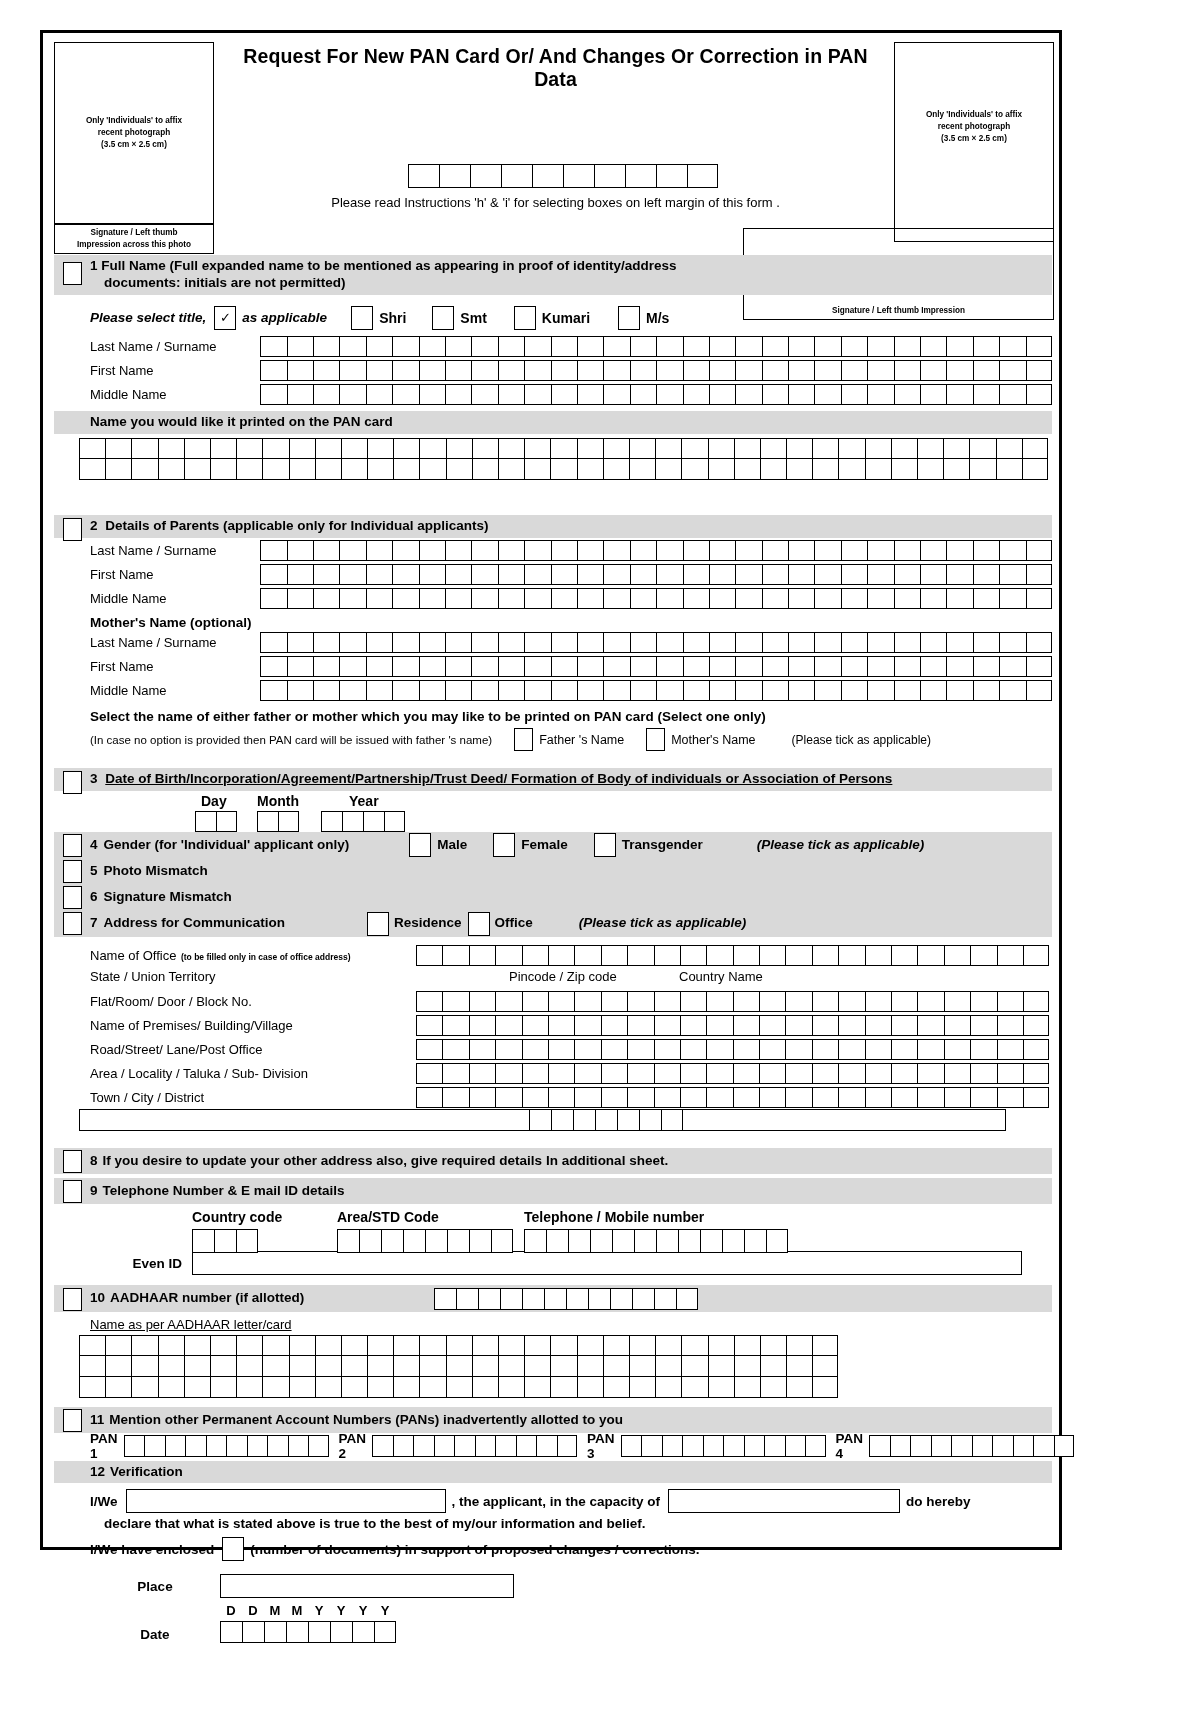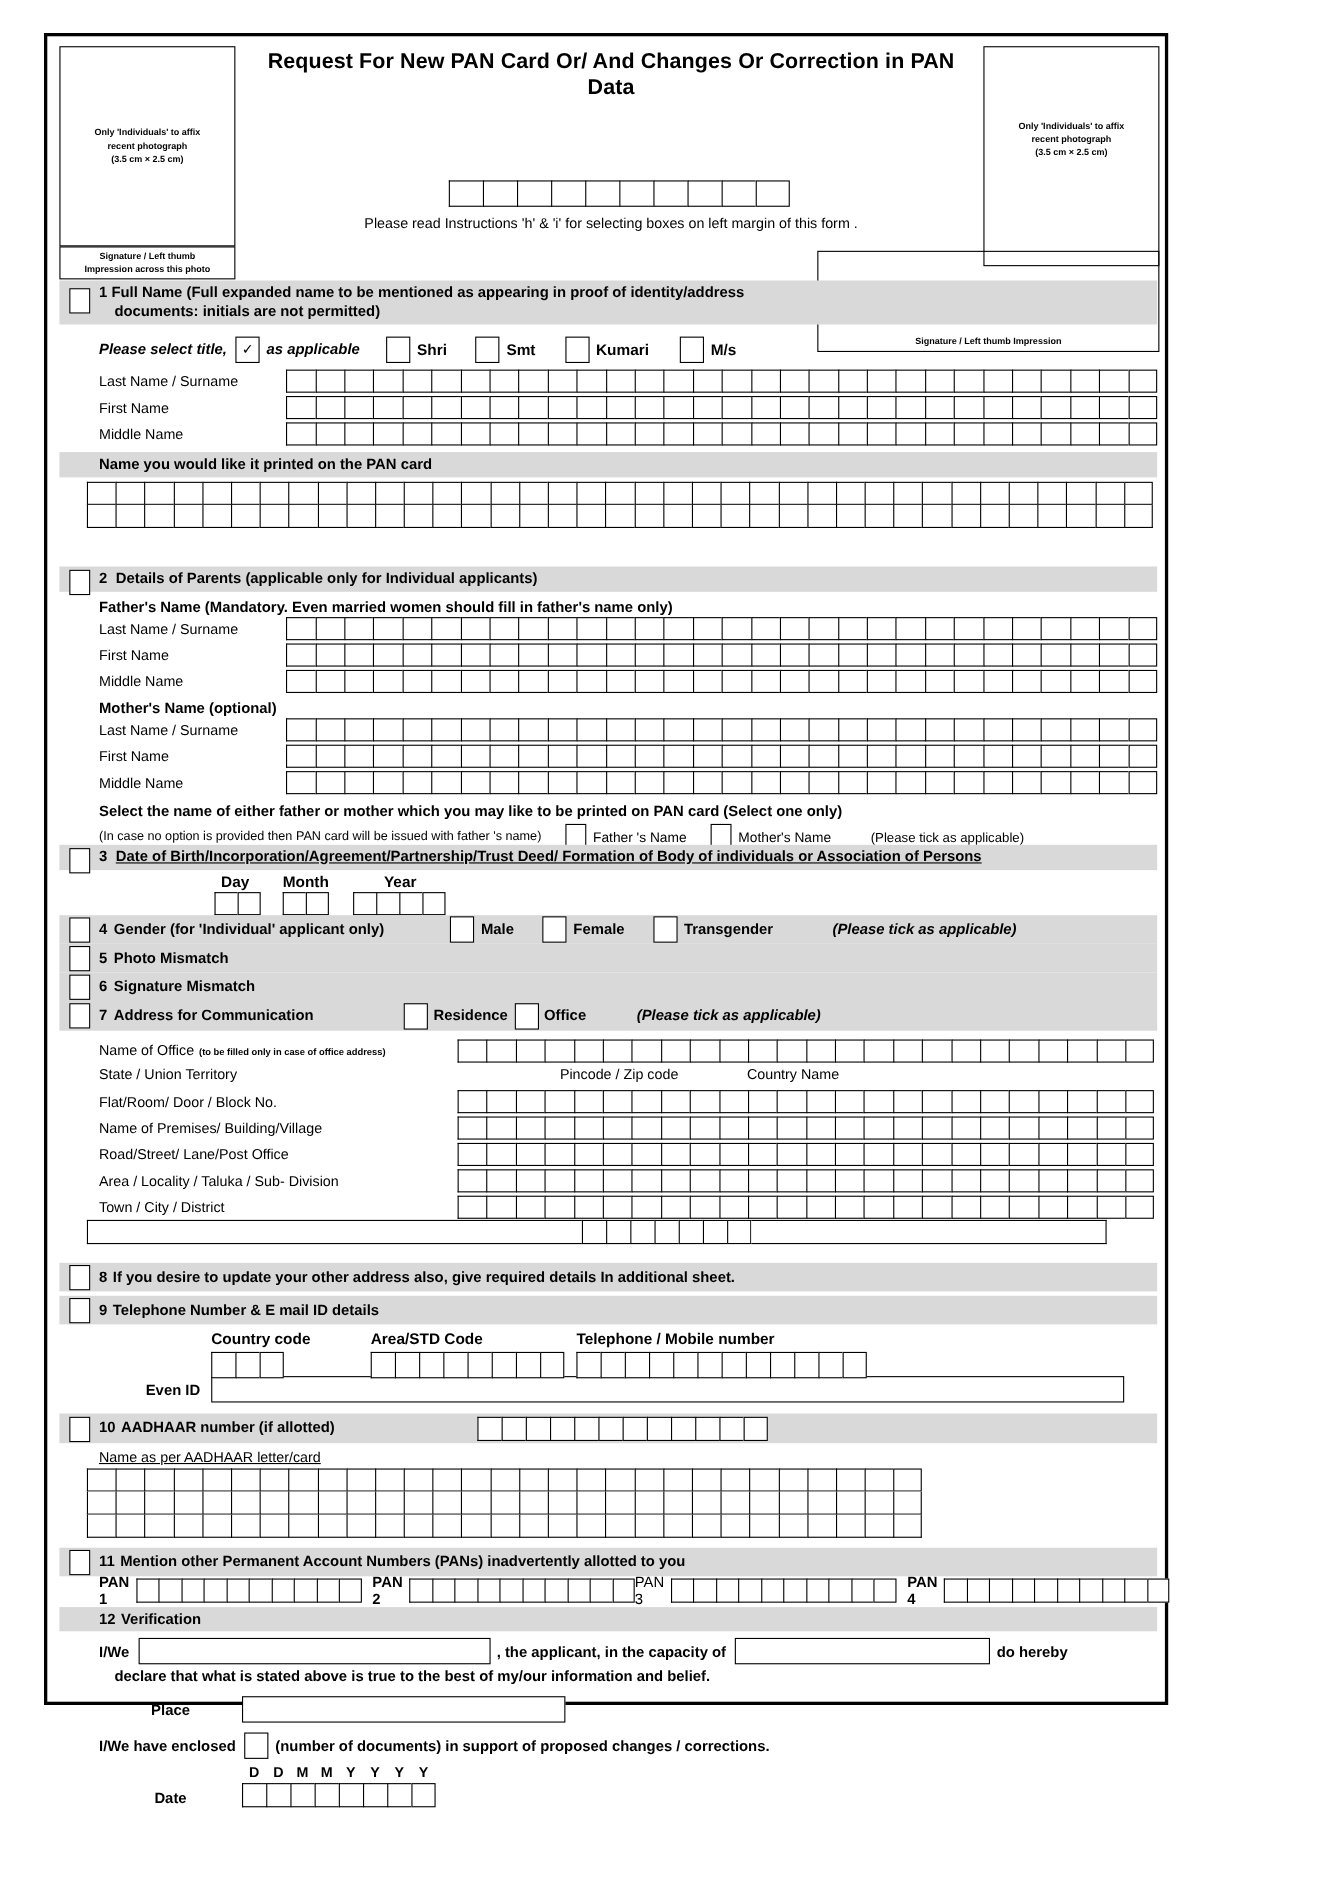--- a/index.html
+++ b/index.html
@@ -288,21 +288,20 @@
           </div>
         </div>
   </div>
 
   <div style="position:absolute;left:11px;top:482px;width:998px;">
     <div class="bar">
       <span class="secbox"></span>
       <span>2</span>
       <span style="margin-left:4px;">Details of Parents (applicable only for Individual applicants)</span>
     </div>
-    <div style="padding-left:36px;font-weight:bold;font-size:13.5px;margin-top:6px;">Father's Name (Mandatory. Even married women should fill in father's name only)</div>
     <div id="s2-father-rows" style="margin-top:1px;">
           <div class="row" style="height: 24px;">
             <div class="lbl" style="width: 258px; padding-left: 36px; box-sizing: border-box;">Last Name / Surname</div>
             <div class="cells">
               <div class="cell" style="width: 26.4px;"></div>
               <div class="cell" style="width: 26.4px;"></div>
               <div class="cell" style="width: 26.4px;"></div>
               <div class="cell" style="width: 26.4px;"></div>
               <div class="cell" style="width: 26.4px;"></div>
               <div class="cell" style="width: 26.4px;"></div>
@@ -987,21 +986,21 @@
             <div class="cell" style="width: 20.5px; height: 22px;"></div>
             <div class="cell" style="width: 20.5px; height: 22px;"></div>
             <div class="cell" style="width: 20.5px; height: 22px;"></div>
             <div class="cell" style="width: 20.5px; height: 22px;"></div>
             <div class="cell" style="width: 20.5px; height: 22px;"></div>
             <div class="cell" style="width: 20.5px; height: 22px;"></div>
             <div class="cell" style="width: 20.5px; height: 22px;"></div>
             <div class="cell" style="width: 20.5px; height: 22px;"></div>
             <div class="cell" style="width: 20.5px; height: 22px;"></div>
           </div>
-          <span style="font-weight: normal; font-size: 13.5px; ">PAN 3</span>
+          <span style="font-weight: bold; font-size: 13.5px; margin-left: 10px;">PAN 3</span>
           <div class="cells" style="margin-left: 6px;">
             <div class="cell" style="width: 20.5px; height: 22px;"></div>
             <div class="cell" style="width: 20.5px; height: 22px;"></div>
             <div class="cell" style="width: 20.5px; height: 22px;"></div>
             <div class="cell" style="width: 20.5px; height: 22px;"></div>
             <div class="cell" style="width: 20.5px; height: 22px;"></div>
             <div class="cell" style="width: 20.5px; height: 22px;"></div>
             <div class="cell" style="width: 20.5px; height: 22px;"></div>
             <div class="cell" style="width: 20.5px; height: 22px;"></div>
             <div class="cell" style="width: 20.5px; height: 22px;"></div>
@@ -1032,29 +1031,29 @@
     <div class="row" style="height:28px;padding-left:36px;margin-top:4px;">
       <span style="font-weight:bold;font-size:13.5px;">I/We</span>
       <div class="wline" style="width:320px;height:24px;margin-left:8px;"></div>
       <span style="font-weight:bold;font-size:13.5px;margin-left:6px;">, the applicant, in the capacity of</span>
       <div class="wline" style="width:232px;height:24px;margin-left:8px;"></div>
       <span style="font-weight:bold;font-size:13.5px;margin-left:6px;">do  hereby</span>
     </div>
 
     <div style="padding-left:50px;font-weight:bold;font-size:13.5px;margin-top:1px;">declare that what is stated above is true to the best of my/our information and belief.</div>
 
-    <div class="row" style="height:30px;padding-left:36px;margin-top:8px;">
-      <span style="width:130px;font-weight:bold;font-size:13.5px;text-align:center;">Place</span>
-      <div class="wline" style="width:294px;height:24px;"></div>
-    </div>
-
     <div class="row" style="height:28px;padding-left:36px;margin-top:4px;">
       <span style="font-weight:bold;font-size:13.5px;">I/We have enclosed</span>
       <span class="tick" style="margin-left:8px;"></span>
       <span style="font-weight:bold;font-size:13.5px;margin-left:6px;">(number of documents) in support of proposed changes / corrections.</span>
+    </div>
+
+    <div class="row" style="height:30px;padding-left:36px;margin-top:8px;">
+      <span style="width:130px;font-weight:bold;font-size:13.5px;text-align:center;">Place</span>
+      <div class="wline" style="width:294px;height:24px;"></div>
     </div>
 
     <div style="position:relative;height:46px;padding-left:36px;margin-top:2px;">
       <span style="position:absolute;left:36px;top:24px;width:130px;font-weight:bold;font-size:13.5px;text-align:center;">Date</span>
       <div id="date-letters" style="position:absolute;left:166px;top:0;display:flex;">
             <div style="width: 22px; text-align: center; font-weight: bold; font-size: 13px;">D</div>
             <div style="width: 22px; text-align: center; font-weight: bold; font-size: 13px;">D</div>
             <div style="width: 22px; text-align: center; font-weight: bold; font-size: 13px;">M</div>
             <div style="width: 22px; text-align: center; font-weight: bold; font-size: 13px;">M</div>
             <div style="width: 22px; text-align: center; font-weight: bold; font-size: 13px;">Y</div>

